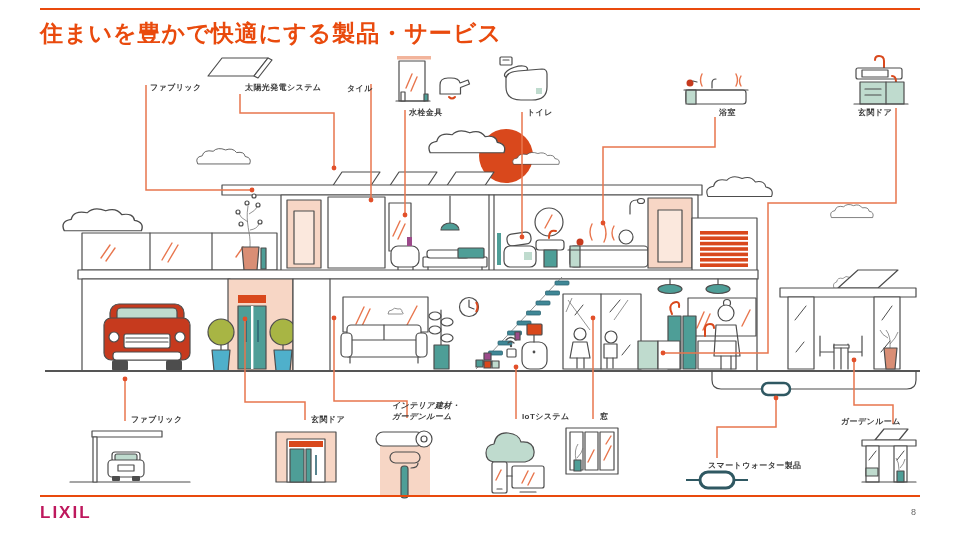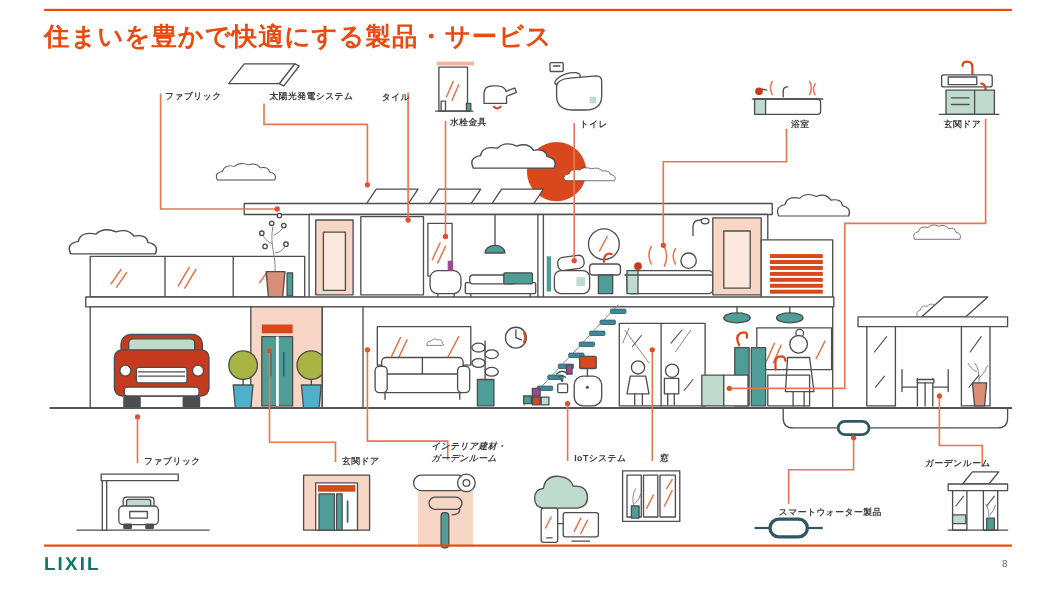--- a/index.html
+++ b/index.html
@@ -1,21 +1,21 @@
 <!DOCTYPE html>
 <html><head>
 <meta charset="utf-8">
 <style>
   html,body{margin:0;padding:0;background:#fff;}
   .slide{position:relative;width:960px;height:539px;background:#fff;overflow:hidden;
          font-family:"Liberation Sans","DejaVu Sans",sans-serif;}
   .topline{position:absolute;left:40px;right:40px;top:8px;height:2px;background:#E94A0D;}
   .botline{position:absolute;left:40px;right:40px;top:495px;height:2px;background:#E94A0D;}
   .title{position:absolute;left:40px;top:18px;font-size:23px;font-weight:800;color:#E94A0D;letter-spacing:1px;}
-  .logo{position:absolute;left:40px;top:503px;font-size:17px;font-weight:800;color:#0f766e;letter-spacing:2px;}
+  .logo{position:absolute;left:40px;top:503px;font-size:17px;font-weight:800;color:#be185d;letter-spacing:2px;}
   .pageno{position:absolute;right:44px;top:507px;font-size:9px;color:#666;}
   .lbl{position:absolute;font-size:8px;font-weight:bold;color:#3C3C3C;letter-spacing:0.4px;
        white-space:nowrap;line-height:11px;}
   svg{position:absolute;left:0;top:0;}
   .o{stroke:#4D4D4D;stroke-width:1.2;fill:#fff;stroke-linejoin:round;stroke-linecap:round;}
   .on{stroke:#4D4D4D;stroke-width:1.2;fill:none;stroke-linejoin:round;stroke-linecap:round;}
   .thin{stroke:#777;stroke-width:0.8;fill:none;}
   .conn{stroke:#E8764E;stroke-width:1.5;fill:none;}
   .dot{fill:#E2502A;stroke:none;}
   .peach{fill:#F7D6C5;}.peachl{fill:#FBE8DD;}.teal{fill:#4E9E97;}.mint{fill:#BFDBCE;}

